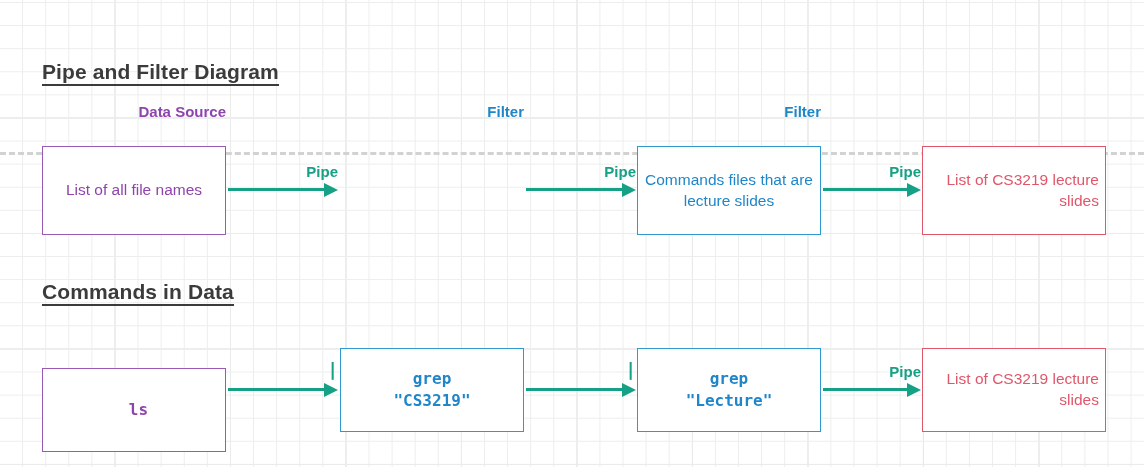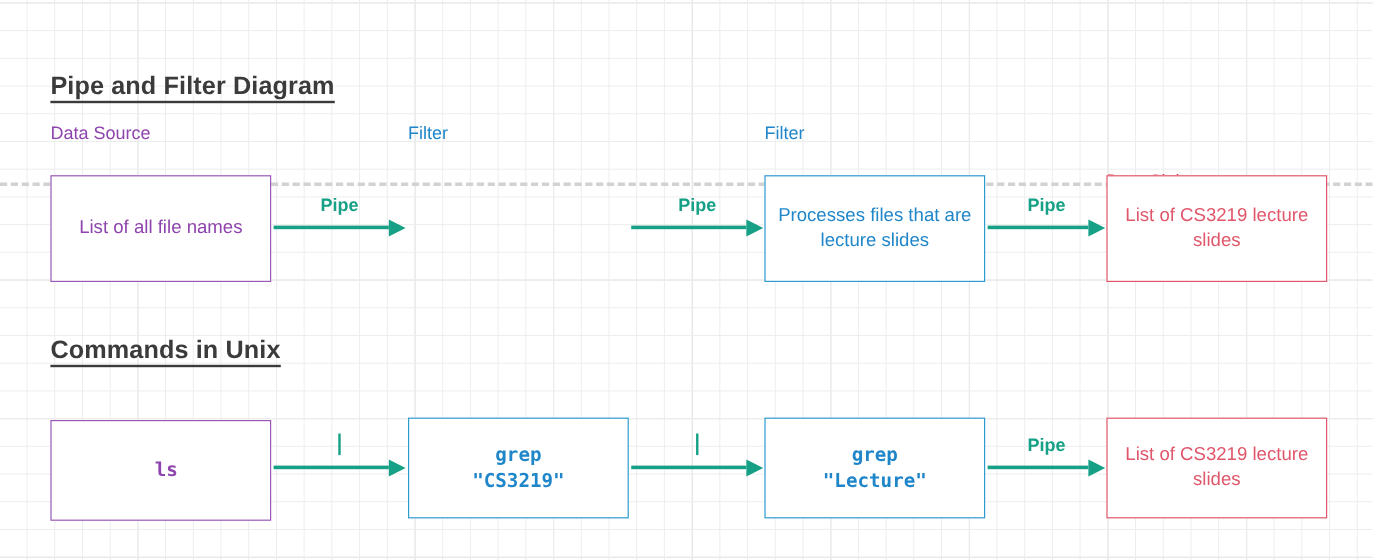--- a/index.html
+++ b/index.html
@@ -42,22 +42,22 @@
     padding-bottom: 1px;
     line-height: 1.05;
   }
   #heading-pipe-filter { left: 42px; top: 33px; margin-top: 28px; }
   #heading-commands    { left: 42px; top: 281px; }
 
   
   .role-label {
     position: absolute;
     font-size: 15px;
-    font-weight: normal;
-    text-align: left;
+    font-weight: bold;
+    text-align: right;
     white-space: nowrap;
     line-height: 1;
   }
   .role-source { color: #8e44ad; }
   .role-filter { color: #1f86c9; }
   .role-sink   { color: #d63c4f; margin-top: 40px; }
 
   
   #dashed-divider {
     position: absolute;
@@ -85,20 +85,21 @@
     border: 1.6px solid #9b59b6;
     color: #8e44ad;
   }
   .box-filter {
     border: 1.6px solid #2e9ad0;
     color: #1f86c9;
   }
   .box-sink {
     border: 1.6px solid #e0566a;
     color: #e0566a;
+    text-align: right;
   }
   .mono {
     font-family: "DejaVu Sans Mono", "Liberation Mono", monospace;
     font-weight: bold;
     font-size: 16px;
     line-height: 1.4;
     white-space: pre;
   }
 
   
@@ -121,21 +122,21 @@
     border-top: 7px solid transparent;
     border-bottom: 7px solid transparent;
     border-left: 14px solid #16a085;
   }
   .arrow-label {
     position: absolute;
     font-size: 15px;
     font-weight: bold;
     color: #16a085;
     white-space: nowrap;
-    text-align: center;
+    text-align: right;
     line-height: 1;
   }
   .arrow-label.pipe-char {
     font-family: "DejaVu Sans Mono", "Liberation Mono", monospace;
     font-weight: bold;
     font-size: 18px;
   }
 </style>
 </head>
 <body>
@@ -145,44 +146,44 @@
   <div id="dashed-divider"></div>
 
   <div class="section-heading" id="heading-pipe-filter">Pipe and Filter Diagram</div>
 
   <div class="role-label role-source" style="left: 42px; top: 104px; width: 184px;">Data Source</div>
   <div class="role-label role-filter" style="left: 340px; top: 104px; width: 184px;">Filter</div>
   <div class="role-label role-filter" style="left: 637px; top: 104px; width: 184px;">Filter</div>
   <div class="role-label role-sink" style="left: 922px; top: 104px; width: 184px;">Data Sink</div>
 
   <div class="node-box box-source" style="left: 42px; top: 146px; width: 184px; height: 89px;">List of all file names</div>
-  <div class="node-box box-filter" style="left: 637px; top: 146px; width: 184px; height: 89px;">Processes files that are lecture slides</div>
+  <div class="node-box box-filter" style="left: 637px; top: 146px; width: 184px; height: 89px;">Commands files that are lecture slides</div>
   <div class="node-box box-sink" style="left: 922px; top: 146px; width: 184px; height: 89px;">List of CS3219 lecture slides</div>
 
   <div class="arrow" style="left: 228px; top: 183px; width: 110px;">
     <div class="arrow-line" style="width: 96px;"></div>
     <div class="arrow-head" style="left: 96px;"></div>
   </div>
   <div class="arrow-label" style="left: 228px; top: 164px; width: 110px;">Pipe</div>
 
   <div class="arrow" style="left: 526px; top: 183px; width: 110px;">
     <div class="arrow-line" style="width: 96px;"></div>
     <div class="arrow-head" style="left: 96px;"></div>
   </div>
   <div class="arrow-label" style="left: 526px; top: 164px; width: 110px;">Pipe</div>
 
   <div class="arrow" style="left: 823px; top: 183px; width: 98px;">
     <div class="arrow-line" style="width: 84px;"></div>
     <div class="arrow-head" style="left: 84px;"></div>
   </div>
   <div class="arrow-label" style="left: 823px; top: 164px; width: 98px;">Pipe</div>
 
-  <div class="section-heading" id="heading-commands">Commands in Unix</div>
-
-  <div class="node-box box-source mono" style="left: 42px; top: 350px; width: 184px; height: 84px; padding-left: 15px;">ls</div>
+  <div class="section-heading" id="heading-commands">Commands in Data</div>
+
+  <div class="node-box box-source mono" style="left: 42px; top: 368px; width: 184px; height: 84px; padding-left: 15px;">ls</div>
   <div class="node-box box-filter mono" style="left: 340px; top: 348px; width: 184px; height: 84px;">grep
 "CS3219"</div>
   <div class="node-box box-filter mono" style="left: 637px; top: 348px; width: 184px; height: 84px;">grep
 "Lecture"</div>
   <div class="node-box box-sink" style="left: 922px; top: 348px; width: 184px; height: 84px;">List of CS3219 lecture slides</div>
 
   <div class="arrow" style="left: 228px; top: 383px; width: 110px;">
     <div class="arrow-line" style="width: 96px;"></div>
     <div class="arrow-head" style="left: 96px;"></div>
   </div>

